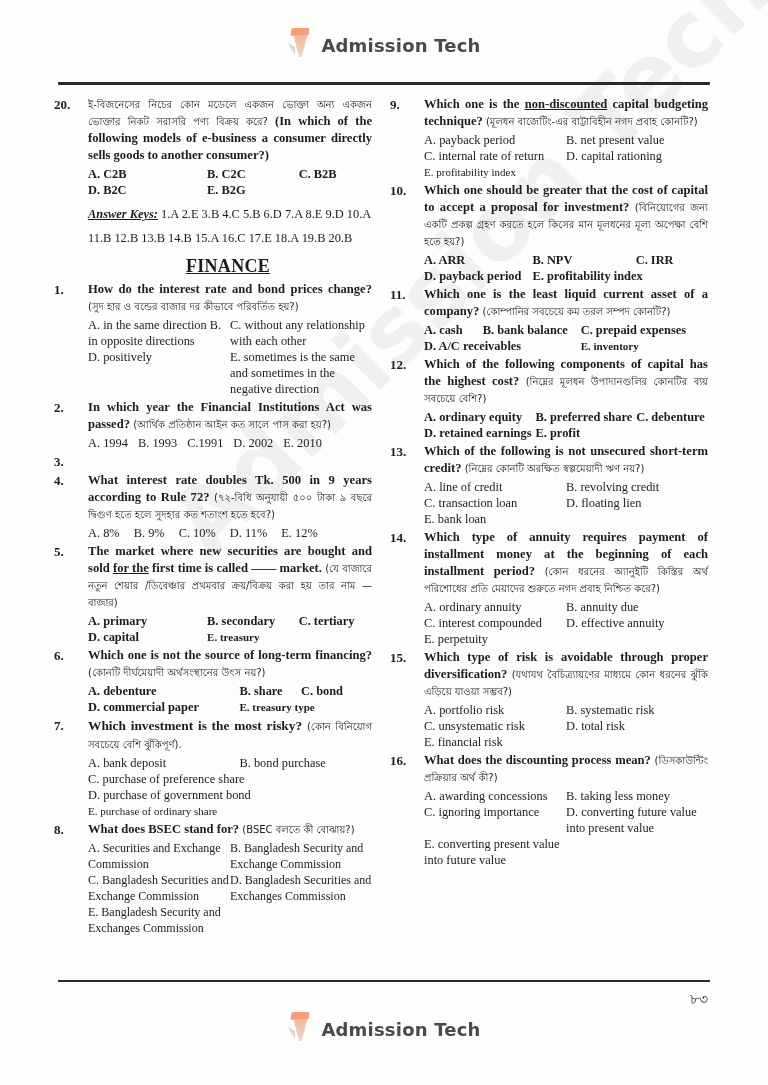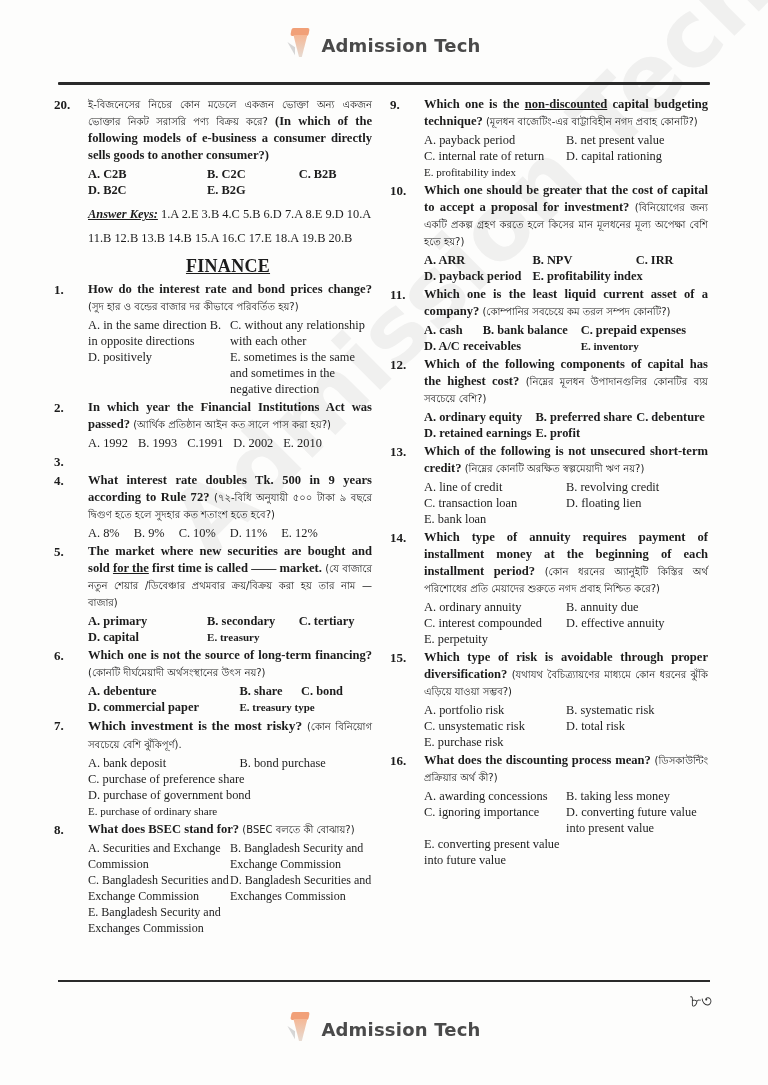--- a/index.html
+++ b/index.html
@@ -11,21 +11,21 @@
   .brand.top { top: 28px; }
   .brand.bottom { top: 1012px; }
   .brand .logo { width: 26px; height: 34px; position: relative; }
   .brand .logo .cap { position: absolute; left: 4px; top: 0; width: 18px; height: 8px; background: #f1a078; transform: skewX(-10deg); border-radius: 2px; }
   .brand .logo .face { position: absolute; left: 6px; top: 7px; width: 14px; height: 22px; background: linear-gradient(180deg,#f5b896,#e7dbd2); clip-path: polygon(0 0,100% 0,60% 100%,40% 100%); }
   .brand .logo .shadow { position: absolute; left: 0; top: 14px; width: 8px; height: 14px; background: #d6d6d6; clip-path: polygon(0 0,100% 40%,100% 100%); }
   .brand .name { font-family: "DejaVu Sans", sans-serif; font-weight: bold; font-size: 18px; color: #4a4a4a; letter-spacing: 0.2px; }
 
   .rule-top { position: absolute; left: 58px; top: 82px; width: 652px; height: 3px; background: #2a2a2a; border-radius: 1px; }
   .rule-bottom { position: absolute; left: 58px; top: 980px; width: 652px; height: 1.5px; background: #2a2a2a; }
-  .page-num { position: absolute; left: 690px; top: 988px; font-size: 17px; font-family: "DejaVu Sans", sans-serif; color: #333; }
+  .page-num { position: absolute; left: 690px; top: 988px; font-size: 14px; font-family: "DejaVu Sans", sans-serif; color: #333; }
 
   .watermark { position: absolute; left: 150px; top: 500px; font-family: "DejaVu Sans", sans-serif; font-weight: bold; font-size: 92px; color: rgba(150,150,150,0.12); transform: rotate(-45deg); transform-origin: left top; white-space: nowrap; pointer-events: none; }
 
   .col { position: absolute; top: 96px; }
   .col.left { left: 54px; width: 318px; }
   .col.right { left: 390px; width: 318px; }
 
   .q { display: flex; margin-bottom: 2px; }
   .q .num { width: 34px; flex: none; font-weight: bold; font-size: 13px; line-height: 17px; }
   .q .body { flex: 1; }
@@ -104,21 +104,21 @@
     </div>
 
     <div class="q">
       <div class="num">2.</div>
       <div class="body">
         <div class="text">
           <span>In which year the Financial Institutions Act was passed?</span>
           <span class="bn">(আর্থিক প্রতিষ্ঠান আইন কত সালে পাস করা হয়?)</span>
         </div>
         <div class="opts c5">
-          <span class="opt">A. 1992</span>
+          <span class="opt">A. 1994</span>
           <span class="opt">B. 1993</span>
           <span class="opt">C.1991</span>
           <span class="opt">D. 2002</span>
           <span class="opt">E. 2010</span>
         </div>
       </div>
     </div>
 
     <div class="q">
       <div class="num">3.</div>
@@ -321,21 +321,21 @@
       <div class="body">
         <div class="text">
           <span>Which type of risk is avoidable through proper diversification?</span>
           <span class="bn">(যথাযথ বৈচিত্র্যায়ণের মাধ্যমে কোন ধরনের ঝুঁকি এড়িয়ে যাওয়া সম্ভব?)</span>
         </div>
         <div class="opts c2">
           <span class="opt">A. portfolio risk</span>
           <span class="opt">B. systematic risk</span>
           <span class="opt">C. unsystematic risk</span>
           <span class="opt">D. total risk</span>
-          <span class="opt span2">E. purchase risk</span>
+          <span class="opt span2">E. financial risk</span>
         </div>
       </div>
     </div>
 
     <div class="q">
       <div class="num">16.</div>
       <div class="body">
         <div class="text">
           <span>What does the discounting process mean?</span>
           <span class="bn">(ডিসকাউন্টিং প্রক্রিয়ার অর্থ কী?)</span>

